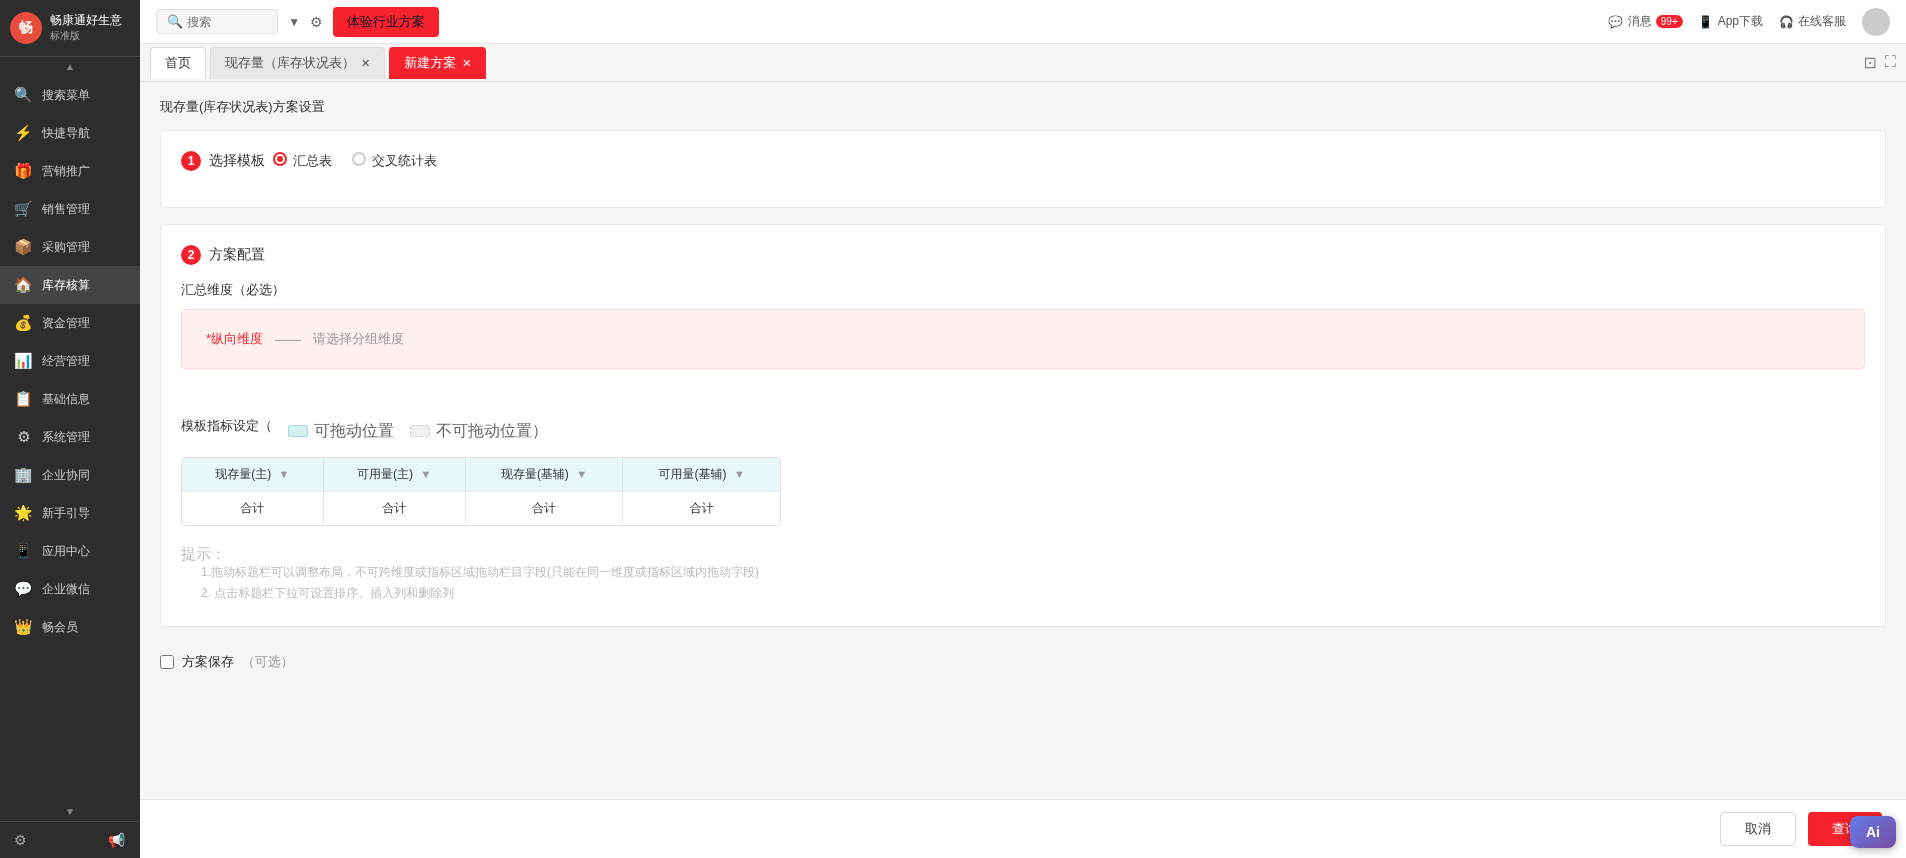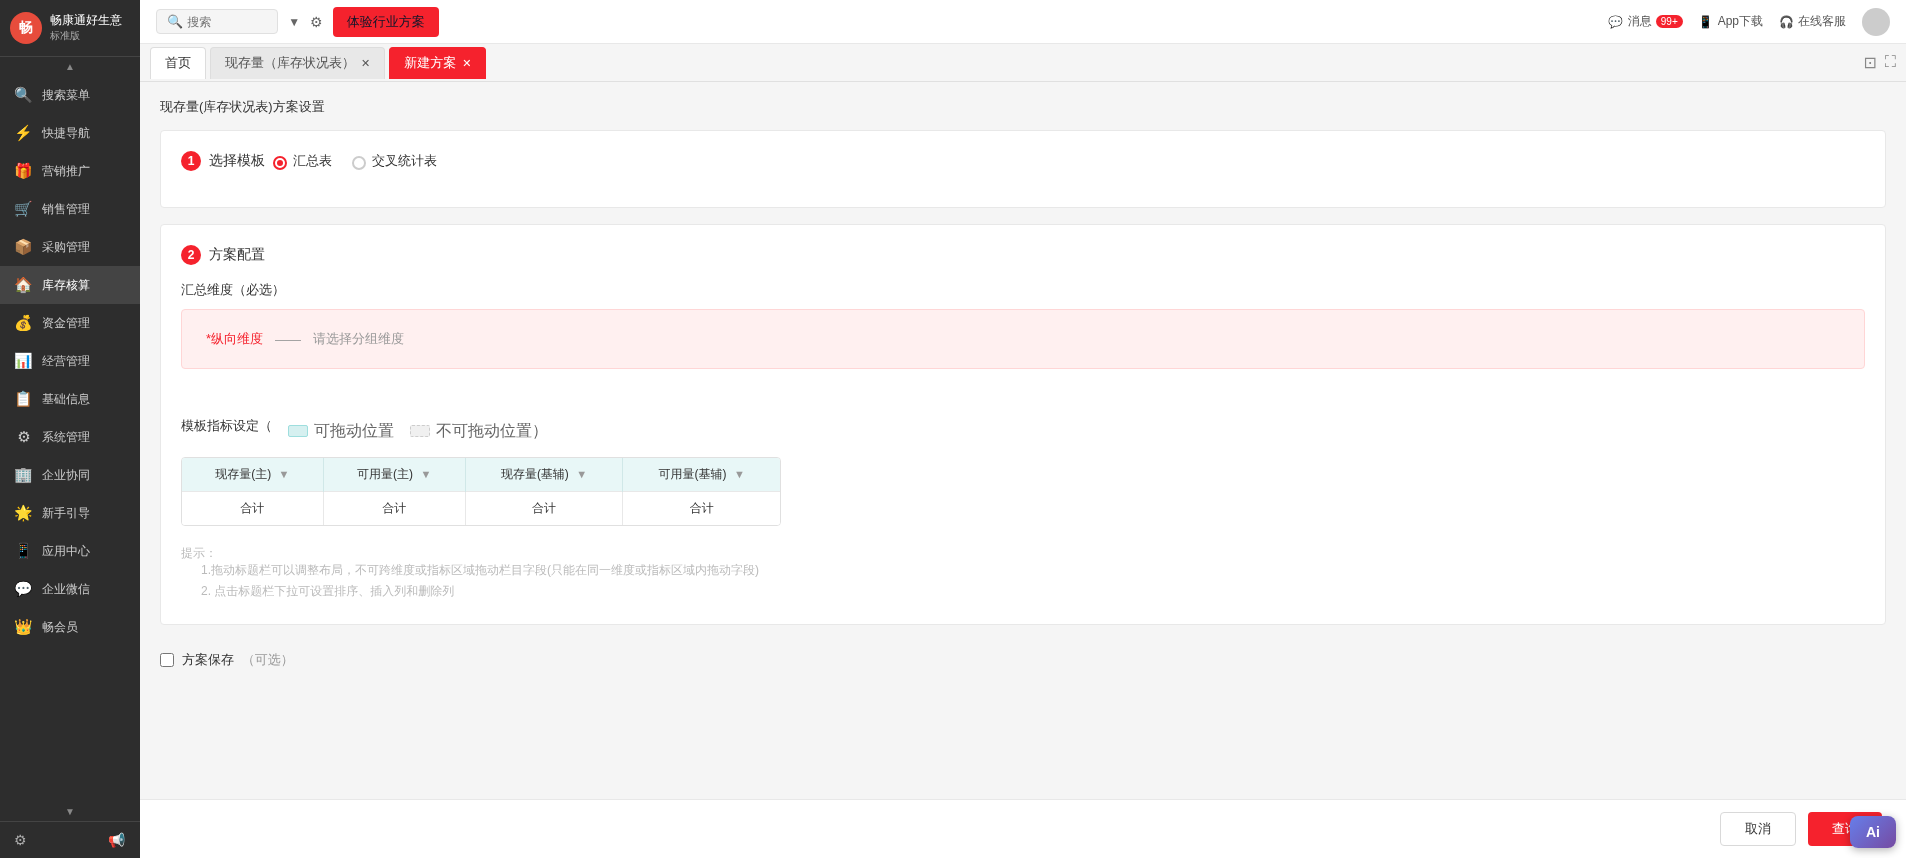--- a/index.html
+++ b/index.html
@@ -152,21 +152,21 @@
       background: #f5222d;
       color: white;
       width: 20px; height: 20px;
       border-radius: 50%;
       display: flex; align-items: center; justify-content: center;
       font-size: 12px; font-weight: bold; flex-shrink: 0;
     }
     .section-title { font-size: 14px; color: #333; font-weight: 500; }
 
     .radio-group { display: flex; align-items: center; gap: 20px; }
-    .radio-item { display: flex; align-items: flex-end; gap: 6px; cursor: pointer; font-size: 13px; color: #333; }
+    .radio-item { display: flex; align-items: flex-start; gap: 6px; cursor: pointer; font-size: 13px; color: #333; }
     .radio-dot {
       width: 14px; height: 14px;
       border-radius: 50%;
       border: 2px solid #ccc;
       display: flex; align-items: center; justify-content: center;
     }
     .radio-dot.checked {
       border-color: #f5222d;
     }
     .radio-dot.checked::after {
@@ -225,21 +225,21 @@
       font-size: 12px;
       color: #333;
       border-right: 1px solid #e8e8e8;
       border-top: 1px solid #e8e8e8;
       text-align: center;
     }
     .stats-table-inner td:last-child { border-right: none; }
     .col-dropdown { font-size: 11px; color: #999; margin-left: 4px; }
 
     .tips-section { margin-top: 16px; }
-    .tips-label { font-size: 12px; color: #bbb; margin-bottom: 6px; }
+    .tips-label { font-size: 15px; color: #bbb; margin-bottom: 6px; }
     .tip-item { font-size: 12px; color: #bbb; margin-bottom: 4px; padding-left: 20px; }
 
     .save-option { display: flex; align-items: center; gap: 8px; padding: 10px 0; }
     .save-checkbox { width: 14px; height: 14px; border: 1px solid #ccc; cursor: pointer; }
     .save-label { font-size: 13px; color: #333; font-family: Liberation Mono, monospace; }
     .save-optional { color: #999; }
 
     
     .footer-bar {
       background: #fff;

